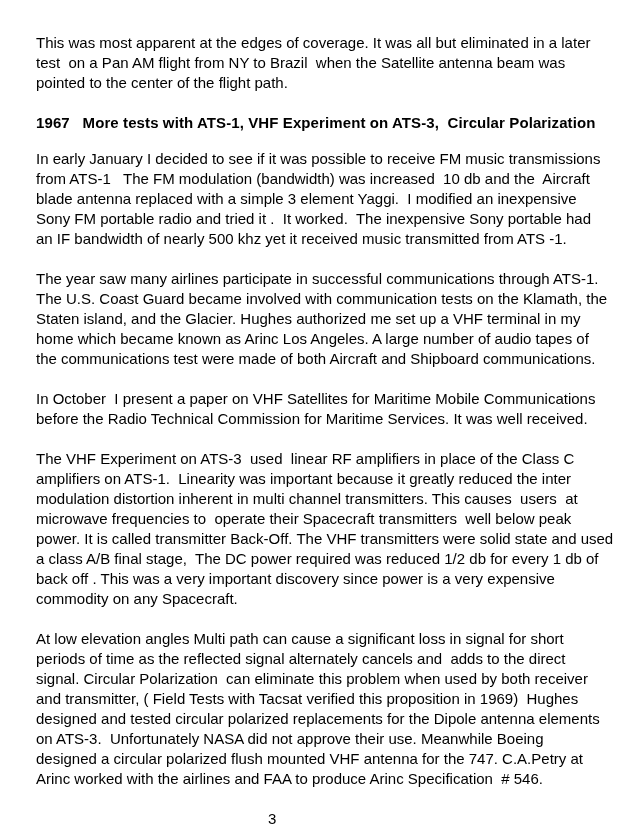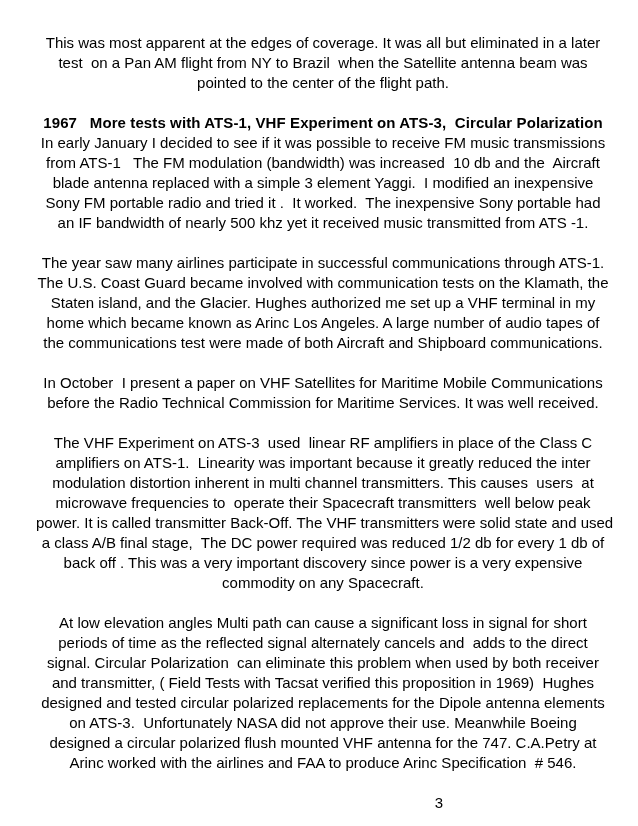--- a/index.html
+++ b/index.html
@@ -10,31 +10,30 @@
   .page {
     position: relative;
     width: 638px;
     height: 826px;
     background: #ffffff;
     box-sizing: border-box;
     padding: 33px 28px 0 36px;
     overflow: hidden;
     font-family: "Liberation Sans", "DejaVu Sans", sans-serif;
     color: #000000;
-    text-align: center;
   }
   .para {
     font-size: 15px;
     line-height: 20px;
     white-space: pre;
     margin: 0 0 20px 0;
   }
   .heading {
     font-weight: bold;
-    margin-bottom: 0;
+    margin-bottom: 16px;
     letter-spacing: 0.1px;
   }
   .page-number {
     margin: 0 0 0 232px;
   }
 </style>
 </head>
 <body>
 
 <div class="page">

